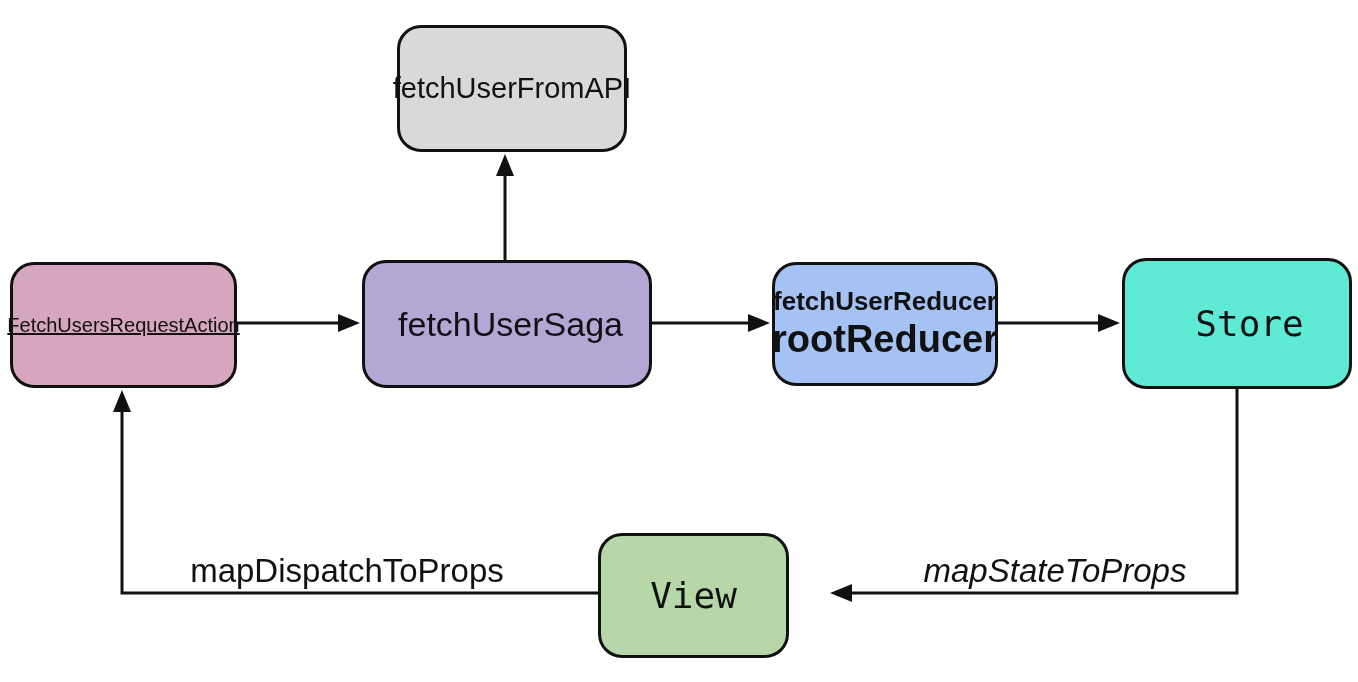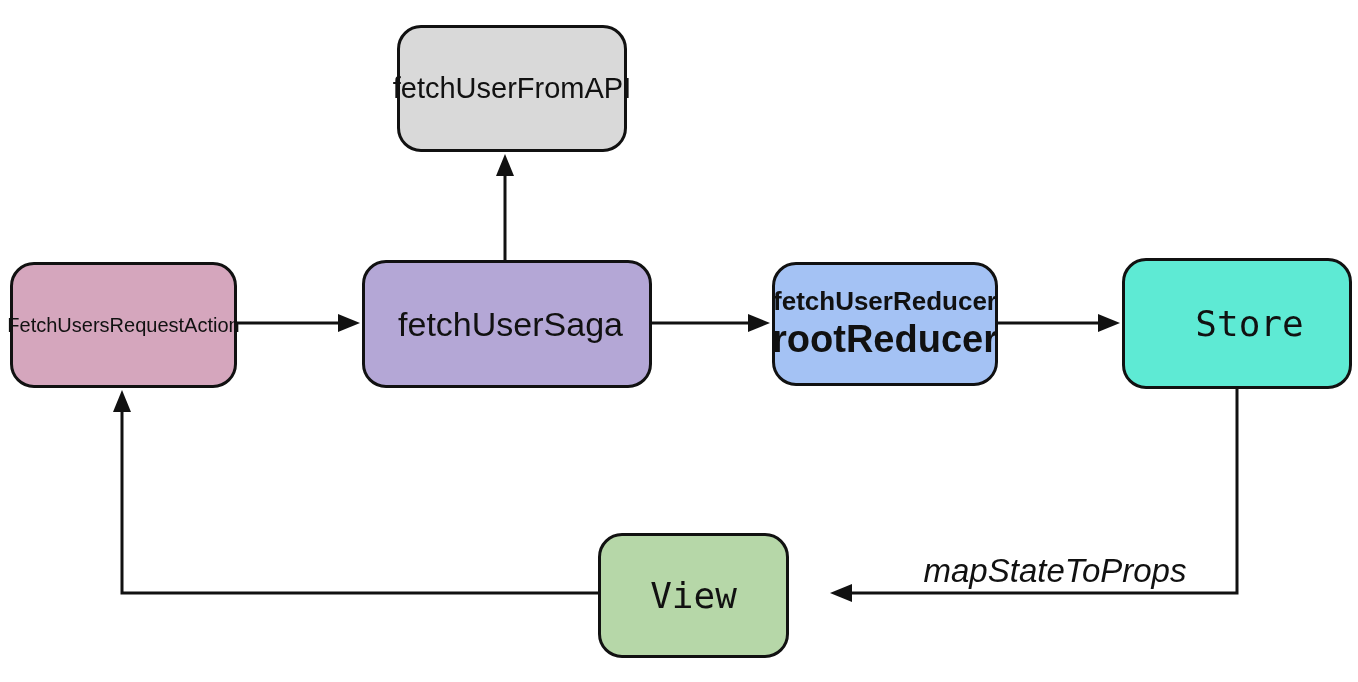--- a/index.html
+++ b/index.html
@@ -28,21 +28,21 @@
     border: 3px solid #111111;
     border-radius: 24px;
     display: flex;
     flex-direction: column;
     align-items: center;
     justify-content: center;
     text-align: center;
     color: #111111;
   }
   .node-api    { left: 390px;  top: 25px;  width: 230px; height: 127px; font-size: 29px; margin-left: 7px; }
-  .node-action { left: 10px;   top: 262px; width: 227px; height: 126px; font-size: 20px; }
+  .node-action { left: 10px;   top: 262px; width: 227px; height: 126px; font-size: 20px; text-decoration: underline; }
   .node-saga   { left: 362px;  top: 260px; width: 290px; height: 128px; font-size: 34px; }
   .node-reducer{ left: 772px;  top: 262px; width: 226px; height: 124px; font-size: 26px; line-height: 1.2; }
   .node-reducer .line2 { font-size: 38px; }
   .node-store  { left: 1122px; top: 258px; width: 230px; height: 131px;
                  font-family: "DejaVu Sans Mono", monospace; font-size: 36px; }
   .node-view   { left: 598px;  top: 533px; width: 191px; height: 125px;
                  font-family: "DejaVu Sans Mono", monospace; font-size: 36px; }
   .edge-label {
     position: absolute;
     transform: translateX(-50%);
@@ -109,16 +109,17 @@
   </div>
 
   <div class="node node-store" style="background-color: #5eead4; padding-left: 25px;">
     <span>Store</span>
   </div>
 
   <div class="node node-view" style="background-color: rgb(182, 215, 168);">
     <span>View</span>
   </div>
 
+  <div class="edge-label label-dispatch">mapDispatchToProps</div>
 
   <div class="edge-label label-state">mapStateToProps</div>
 
 </div>
 
 </body></html>

